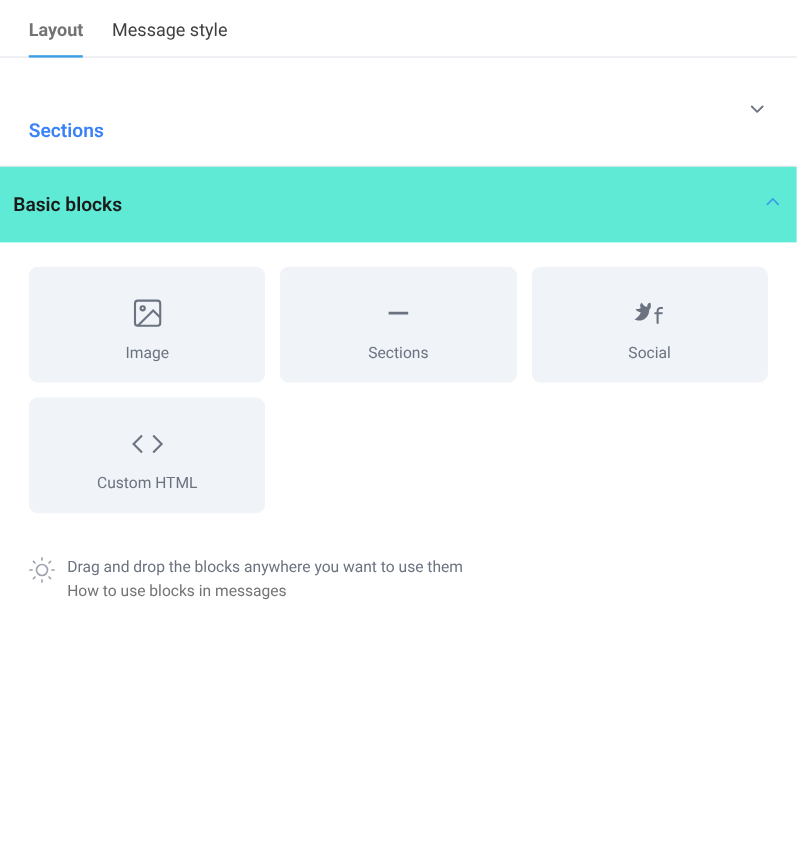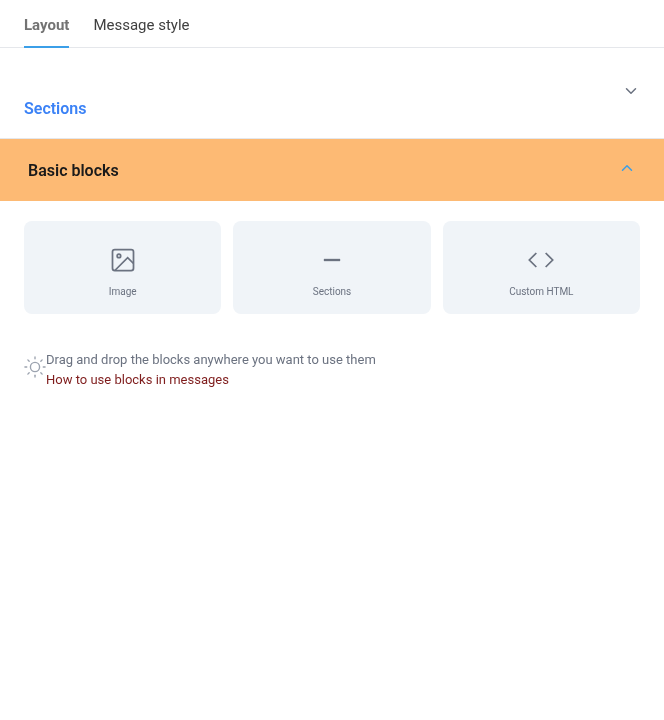--- a/index.html
+++ b/index.html
@@ -53,22 +53,22 @@
     .chevron-icon {
       color: #6b7280;
       font-size: 18px;
     }
 
     
     .basic-blocks-row {
       display: flex;
       align-items: center;
       justify-content: space-between;
-      padding: 20px 28px;
-      background: #fdba74;
+      padding: 20px 11px;
+      background: #5eead4;
       cursor: pointer;
     }
     .basic-blocks-label {
       font-size: 16px;
       font-weight: 600;
       color: #1a1a1a;
     }
     .chevron-up-icon {
       color: #3b9fe8;
       font-size: 18px;
@@ -105,43 +105,43 @@
       color: #6b7280;
     }
     .block-icon svg {
       width: 28px;
       height: 28px;
       stroke: #6b7280;
       fill: none;
       stroke-width: 1.5;
     }
     .block-label {
-      font-size: 10px;
+      font-size: 13px;
       color: #6b7280;
       text-align: left;
     }
 
     
     .footer-hint {
       display: flex;
-      align-items: center;
+      gap: 10px;
       padding: 16px 24px 24px;
       color: #6b7280;
       font-size: 13px;
     }
     .hint-icon {
       color: #9ca3af;
       font-size: 20px;
       flex-shrink: 0;
     }
     .hint-text {
       line-height: 1.5;
     }
     .hint-link {
-      color: #7f1d1d;
+      color: #737373;
       cursor: pointer;
       text-decoration: none;
     }
   </style>
 </head>
 <body>
 
 <div class="header-tabs">
   <div class="tab active">Layout</div>
   <div class="tab inactive">Message style</div>
@@ -184,20 +184,31 @@
 
   <div class="block-card">
     <div class="block-icon">
       <svg viewBox="0 0 24 24">
         <line x1="5" y1="12" x2="19" y2="12" stroke-width="2"></line>
       </svg>
     </div>
     <span class="block-label">Sections</span>
   </div>
 
+  <div class="block-card">
+    <div class="block-icon">
+      <svg viewBox="0 0 32 24" fill="none" stroke="#6b7280" stroke-width="1.5">
+
+        <path d="M2 18 C5 16, 7 14, 8 11 C6 11, 4 10, 3 8 C5 8, 7 8, 8 7 C7 5, 7 3, 9 2 C10 4, 12 6, 14 6 C14 4, 15 2, 17 2 C18 4, 18 7, 16 9 C16 14, 13 18, 8 19 C6 19, 4 19, 2 18 Z" fill="#6b7280" stroke="none"></path>
+
+        <path d="M23 22 L23 13 L21 13 L21 11 L23 11 C23 8, 24 6, 27 6 L29 6 L29 8 L27 8 C26 8, 25 8.5, 25 10 L25 11 L29 11 L28.5 13 L25 13 L25 22 Z" fill="#6b7280" stroke="none"></path>
+      </svg>
+    </div>
+    <span class="block-label">Social</span>
+  </div>
 
   <div class="block-card">
     <div class="block-icon">
       <svg viewBox="0 0 24 24">
         <polyline points="16 18 22 12 16 6"></polyline>
         <polyline points="8 6 2 12 8 18"></polyline>
       </svg>
     </div>
     <span class="block-label">Custom HTML</span>
   </div>

